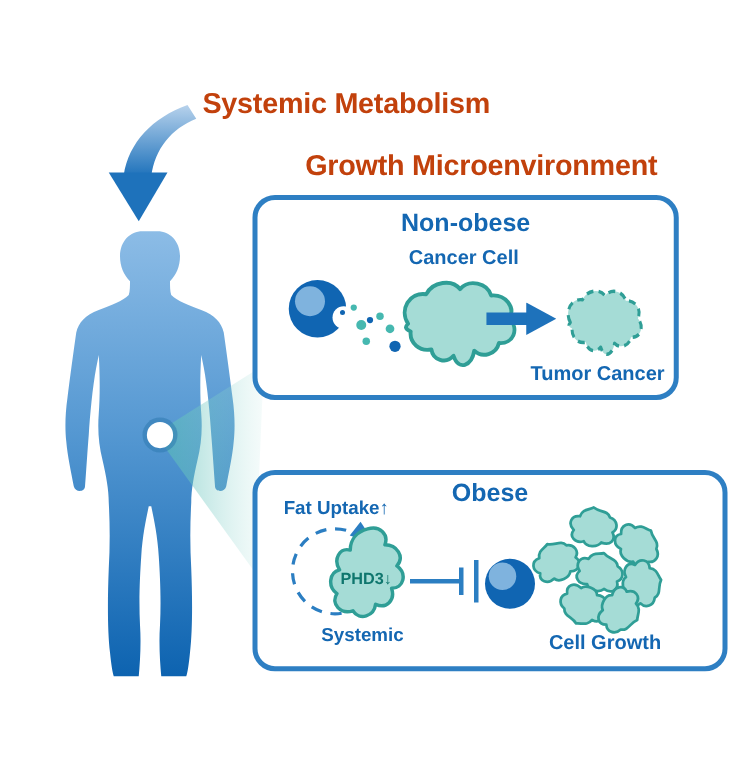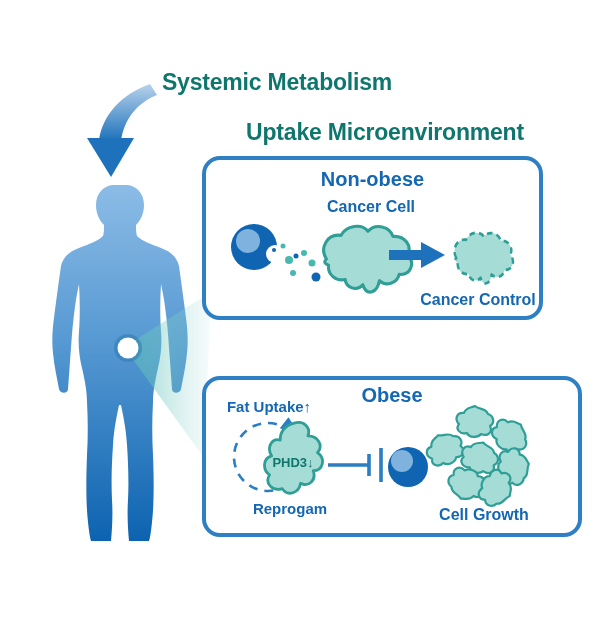--- a/index.html
+++ b/index.html
@@ -3,21 +3,21 @@
 <meta charset="utf-8">
 <style>
   html,body{margin:0;padding:0;background:#fff;}
   .canvas{
     position:relative;width:600px;height:627px;background:#ffffff;
     font-family:"Liberation Sans",sans-serif;overflow:hidden;
   }
   .abs{position:absolute;}
   .title{
     position:absolute;transform:translateX(-50%);
-    font-weight:bold;color:#0f766e;font-size:23px;white-space:nowrap;
+    font-weight:bold;color:#c2410c;font-size:23px;white-space:nowrap;
     letter-spacing:-0.2px;
   }
   .panel{
     position:absolute;background:#ffffff;border:4px solid #2e7fc3;
     border-radius:18px;box-sizing:border-box;
   }
   .ptitle{
     position:absolute;left:0;width:100%;text-align:center;
     font-weight:bold;color:#1467b2;font-size:20px;
   }
@@ -78,21 +78,21 @@
 
     <polygon points="132,342 211,292 204,458 132,358" fill="url(#beamGrad)"></polygon>
 
     <g>
       <circle cx="128" cy="348" r="14" fill="#2f7ab0" opacity="0.55"></circle>
       <circle cx="128" cy="348" r="10.5" fill="#ffffff"></circle>
     </g>
   </svg>
 
   <div class="title" style="left:277px;top:69px">Systemic Metabolism</div>
-  <div class="title" style="left:385px;top:119px">Uptake Microenvironment</div>
+  <div class="title" style="left:385px;top:119px">Growth Microenvironment</div>
 
   <div class="panel" style="left:202px;top:156px;width:341px;height:164px">
 
     <div class="ptitle" style="top:8px">Non-obese</div>
 
     <div class="lbl" style="left:165px;top:38px">Cancer Cell</div>
 
     <svg class="abs" style="left:16px;top:56px" width="102" height="72" viewBox="0 0 102 72">
       <circle cx="32" cy="31" r="23" fill="#1065b2"></circle>
       <circle cx="26" cy="25" r="12" fill="#7fb3de"></circle>
@@ -118,21 +118,21 @@
       <rect x="0" y="8" width="33" height="10" fill="#1e72bb"></rect>
       <polygon points="32,0 56,13 32,26" fill="#1e72bb"></polygon>
     </svg>
 
     <svg class="abs" style="left:242px;top:68px" width="72" height="60" viewBox="0 0 104 76" preserveAspectRatio="none">
       <path d="M12,38 C5,27 13,13 26,15 C31,5 46,3 52,11 C59,3 73,6 76,16 C87,15 95,25 90,34
                C98,42 93,54 82,53 C80,62 69,65 63,59 C61,71 51,75 47,63 C41,70 31,66 30,58
                C21,60 13,53 14,44 C9,42 10,40 12,38 Z" fill="#a5dcd6" stroke="#2f9e96" stroke-width="3.5" stroke-linejoin="round" stroke-dasharray="8 6"></path>
     </svg>
 
-    <div class="lbl" style="left:272px;top:131px">Cancer Control</div>
+    <div class="lbl" style="left:272px;top:131px">Tumor Cancer</div>
   </div>
 
   <div class="panel" style="left:202px;top:376px;width:380px;height:161px">
 
     <div class="ptitle" style="top:4px">Obese</div>
 
     <div class="lbl sm" style="left:63px;top:18px">Fat Uptake↑</div>
 
     <svg class="abs" style="left:22px;top:36px" width="82" height="82" viewBox="0 0 82 82">
       <circle cx="40" cy="41" r="34" fill="none" stroke="#2b7ec2" stroke-width="2.6" stroke-dasharray="9 7"></circle>
@@ -181,19 +181,19 @@
           </g>
         <g transform="translate(45,89) rotate(200)">
             <use href="#splat" x="-20" y="-17"></use>
           </g>
         <g transform="translate(75,92) rotate(118)">
             <use href="#splat" x="-20" y="-17"></use>
           </g>
       </g>
     </svg>
 
-    <div class="lbl sm multi" style="left:84px;top:122px"><span>Reprogam</span><br>
+    <div class="lbl sm multi" style="left:84px;top:122px"><span>Systemic</span><br>
          </div>
 
     <div class="lbl" style="left:278px;top:126px">Cell Growth</div>
   </div>
 
 </div>
 
 </body></html>

